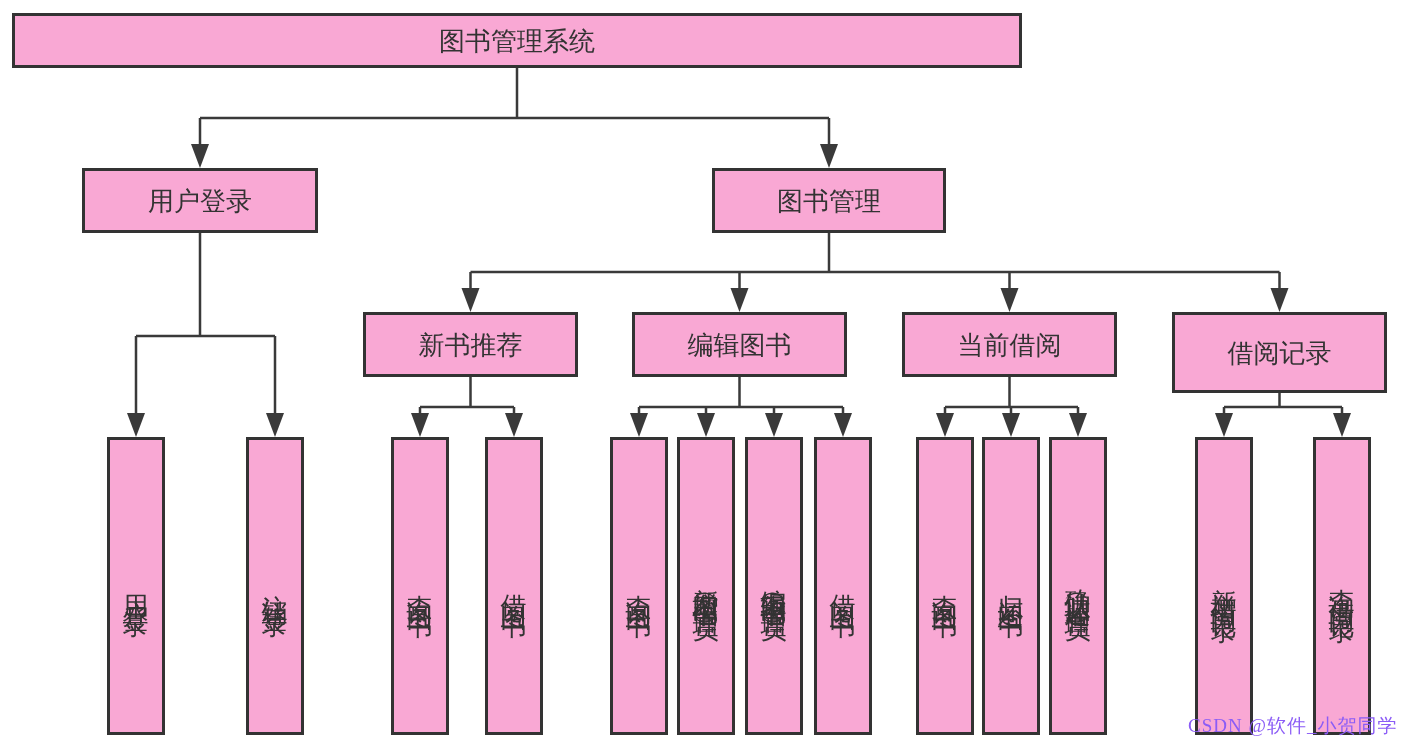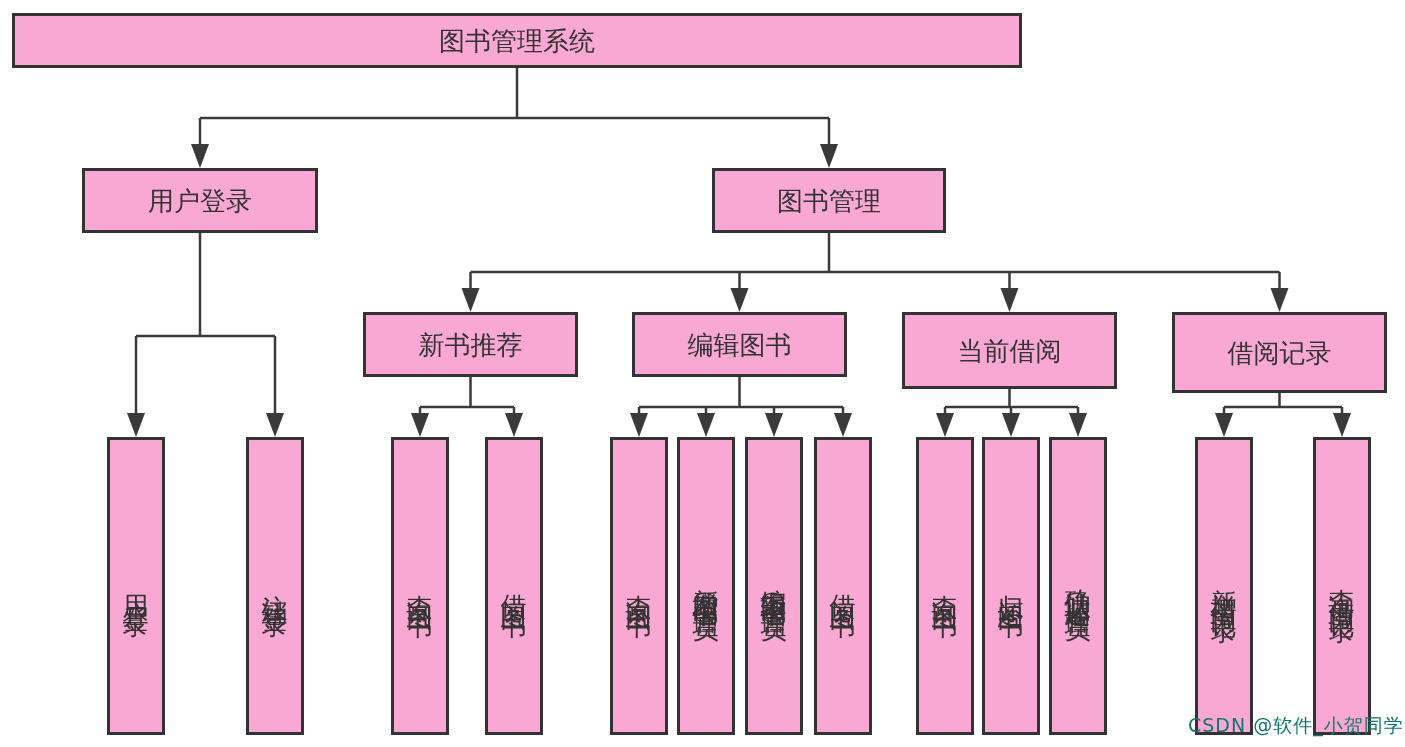--- a/index.html
+++ b/index.html
@@ -45,23 +45,24 @@
     line-height: 1;
   }
   .leaf.long .v-label {
     letter-spacing: 4px;
   }
   .watermark {
     position: absolute;
     left: 1188px;
     top: 713px;
     font-size: 19px;
-    color: #0f766e;
+    color: #8b5cf6;
     white-space: nowrap;
     letter-spacing: 1px;
+    font-family: Liberation Serif, serif;
   }
 </style>
 </head>
 <body>
 
 <div class="stage">
 
   <svg class="connectors" viewBox="0 0 1405 747" xmlns="http://www.w3.org/2000/svg">
     <path fill="none" stroke="#3a3a3a" stroke-width="2.5" d="
       M517 68 V118 M200 118 H829 M200 118 V148 M829 118 V148
@@ -94,21 +95,21 @@
   <div class="node" style="left:712px; top:168px; width:234px; height:65px;text-align:right;">
     <span class="h-label">图书管理</span>
   </div>
 
   <div class="node" style="left:363px; top:312px; width:215px; height:65px;">
     <span class="h-label">新书推荐</span>
   </div>
   <div class="node" style="left:632px; top:312px; width:215px; height:65px;">
     <span class="h-label">编辑图书</span>
   </div>
-  <div class="node" style="left:902px; top:312px; width:215px; height:77px;">
+  <div class="node" style="left:902px; top:312px; width:215px; height:65px;">
     <span class="h-label">当前借阅</span>
   </div>
   <div class="node" style="left:1172px; top:312px; width:215px; height:81px;">
     <span class="h-label">借阅记录</span>
   </div>
 
   <div class="node leaf" style="left:107px; top:437px; width:58px; height:298px;">
     <span class="v-label">用户登录</span>
   </div>
   <div class="node leaf" style="left:246px; top:437px; width:58px; height:298px;">

